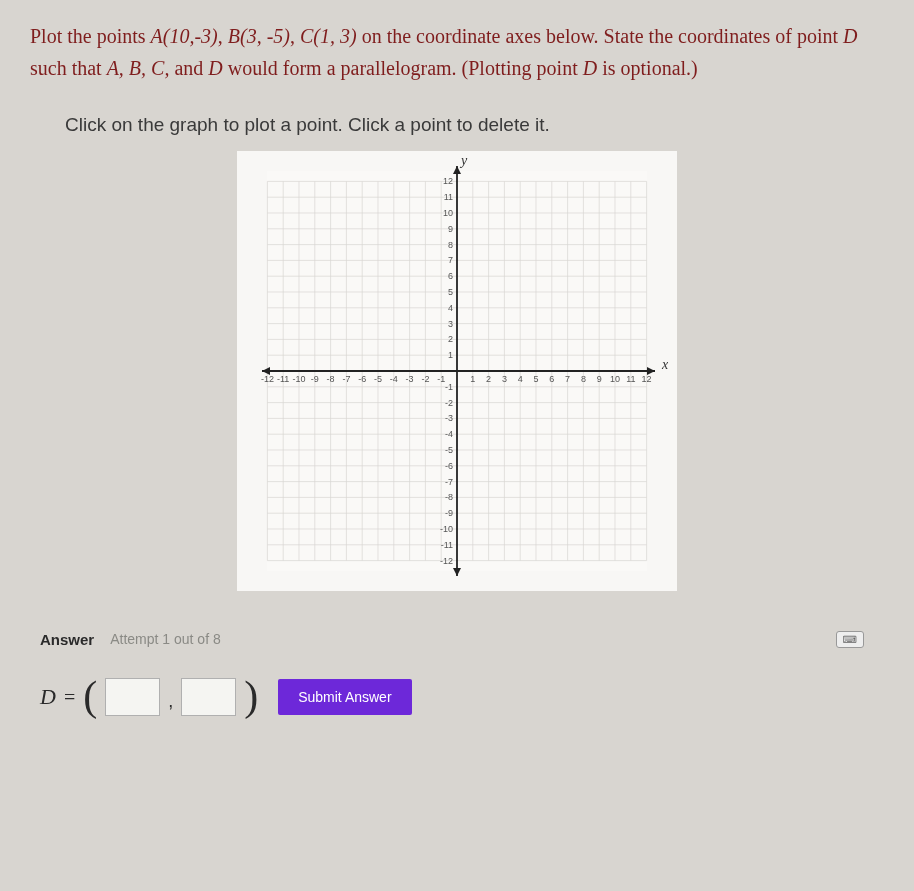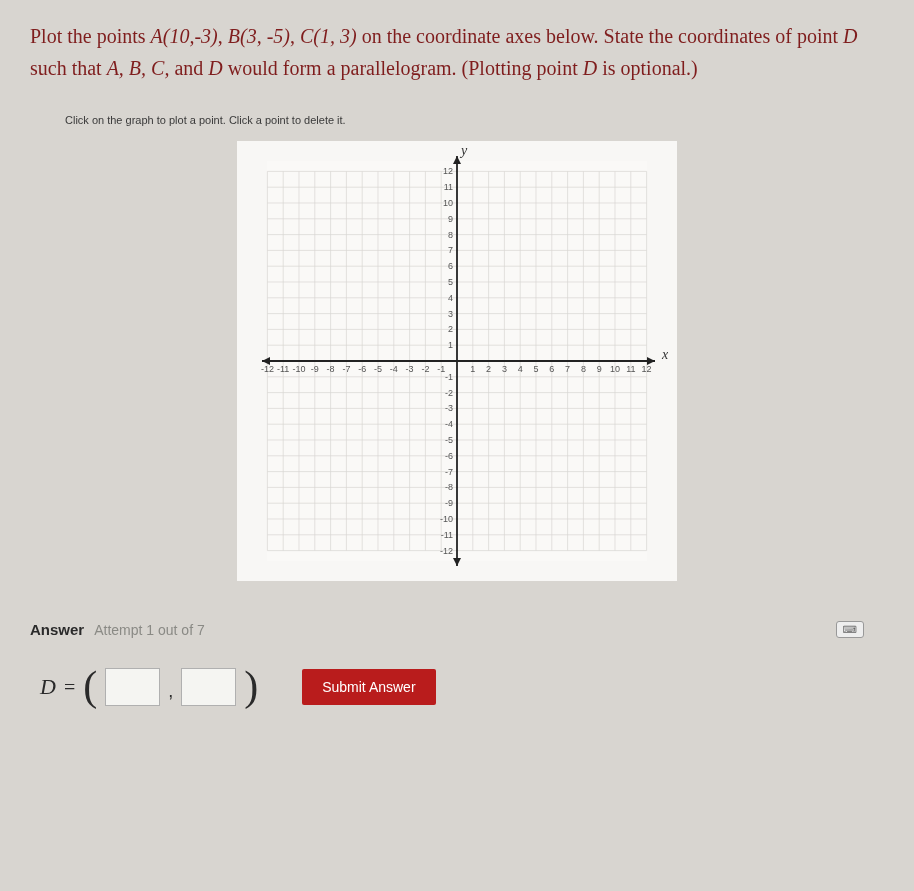--- a/index.html
+++ b/index.html
@@ -17,21 +17,21 @@
       line-height: 1.6;
       margin-bottom: 30px;
       color: #7f1d1d;
     }
     .question-text .math {
       font-style: italic;
       font-family: 'Times New Roman', serif;
     }
     .instruction {
       font-family: Arial, sans-serif;
-      font-size: 11px;
+      font-size: 19px;
       color: #3a3a3a;
       margin-bottom: 15px;
       margin-left: 35px;
     }
     .graph-container {
       display: flex;
       justify-content: center;
       margin-bottom: 40px;
     }
     .graph {
@@ -47,22 +47,23 @@
       fill: #555;
     }
     .axis-label {
       font-family: 'Times New Roman', serif;
       font-style: italic;
       font-size: 14px;
       fill: #333;
     }
     .answer-row {
       display: flex;
-      align-items: flex-end;
-      gap: 10px;
+      align-items: flex-start;
+      gap: 16px;
+      margin-left: 10px;
       margin-bottom: 30px;
     }
     .answer-label {
       font-family: Arial, sans-serif;
       font-weight: bold;
       font-size: 15px;
       color: #2a2a2a;
     }
     .attempt-label {
       font-family: Arial, sans-serif;
@@ -111,28 +112,28 @@
       text-align: center;
       font-family: Arial, sans-serif;
     }
     .comma {
       font-family: Arial, sans-serif;
       font-size: 18px;
       align-self: flex-end;
       margin-bottom: 4px;
     }
     .submit-btn {
-      background: #b91c1c;
+      background: #6d28d9;
       color: #fff;
       border: none;
       padding: 10px 20px;
       font-family: Arial, sans-serif;
       font-size: 14px;
       border-radius: 2px;
-      margin-left: 36px;
+      margin-left: 12px;
       cursor: pointer;
     }
   </style>
 </head>
 <body>
 
 <div class="question-text">
   <span>Plot the points </span><span class="math">A(10,-3)</span><span>, </span><span class="math">B(3, -5)</span><span>, </span><span class="math">C(1, 3)</span><span> on the coordinate axes below. State the coordinates of point </span><span class="math">D</span><span> such that </span><span class="math">A, B, C,</span><span> and </span><span class="math">D</span><span> would form a parallelogram. (Plotting point </span><span class="math">D</span><span> is optional.)</span>
 </div>
 
@@ -249,21 +250,21 @@
           <text x="216" y="49.19999999999999" text-anchor="end" class="axis-tick">11</text>
           <text x="409.6" y="231" text-anchor="middle" class="axis-tick">12</text>
           <text x="216" y="33.39999999999998" text-anchor="end" class="axis-tick">12</text>
         </g>
     </svg>
   </div>
 </div>
 
 <div class="answer-row">
   <span class="answer-label">Answer</span>
-  <span class="attempt-label">Attempt 1 out of 7</span>
+  <span class="attempt-label">Attempt 1 out of 8</span>
   <span class="keyboard-icon">⌨</span>
 </div>
 
 <div class="input-row">
   <span class="math-d">D</span>
   <span class="equals">=</span>
   <span class="paren">(</span>
   <input class="coord-input" type="text" value="" style="">
   <span class="comma">,</span>
   <input class="coord-input" type="text" value="" style="">

